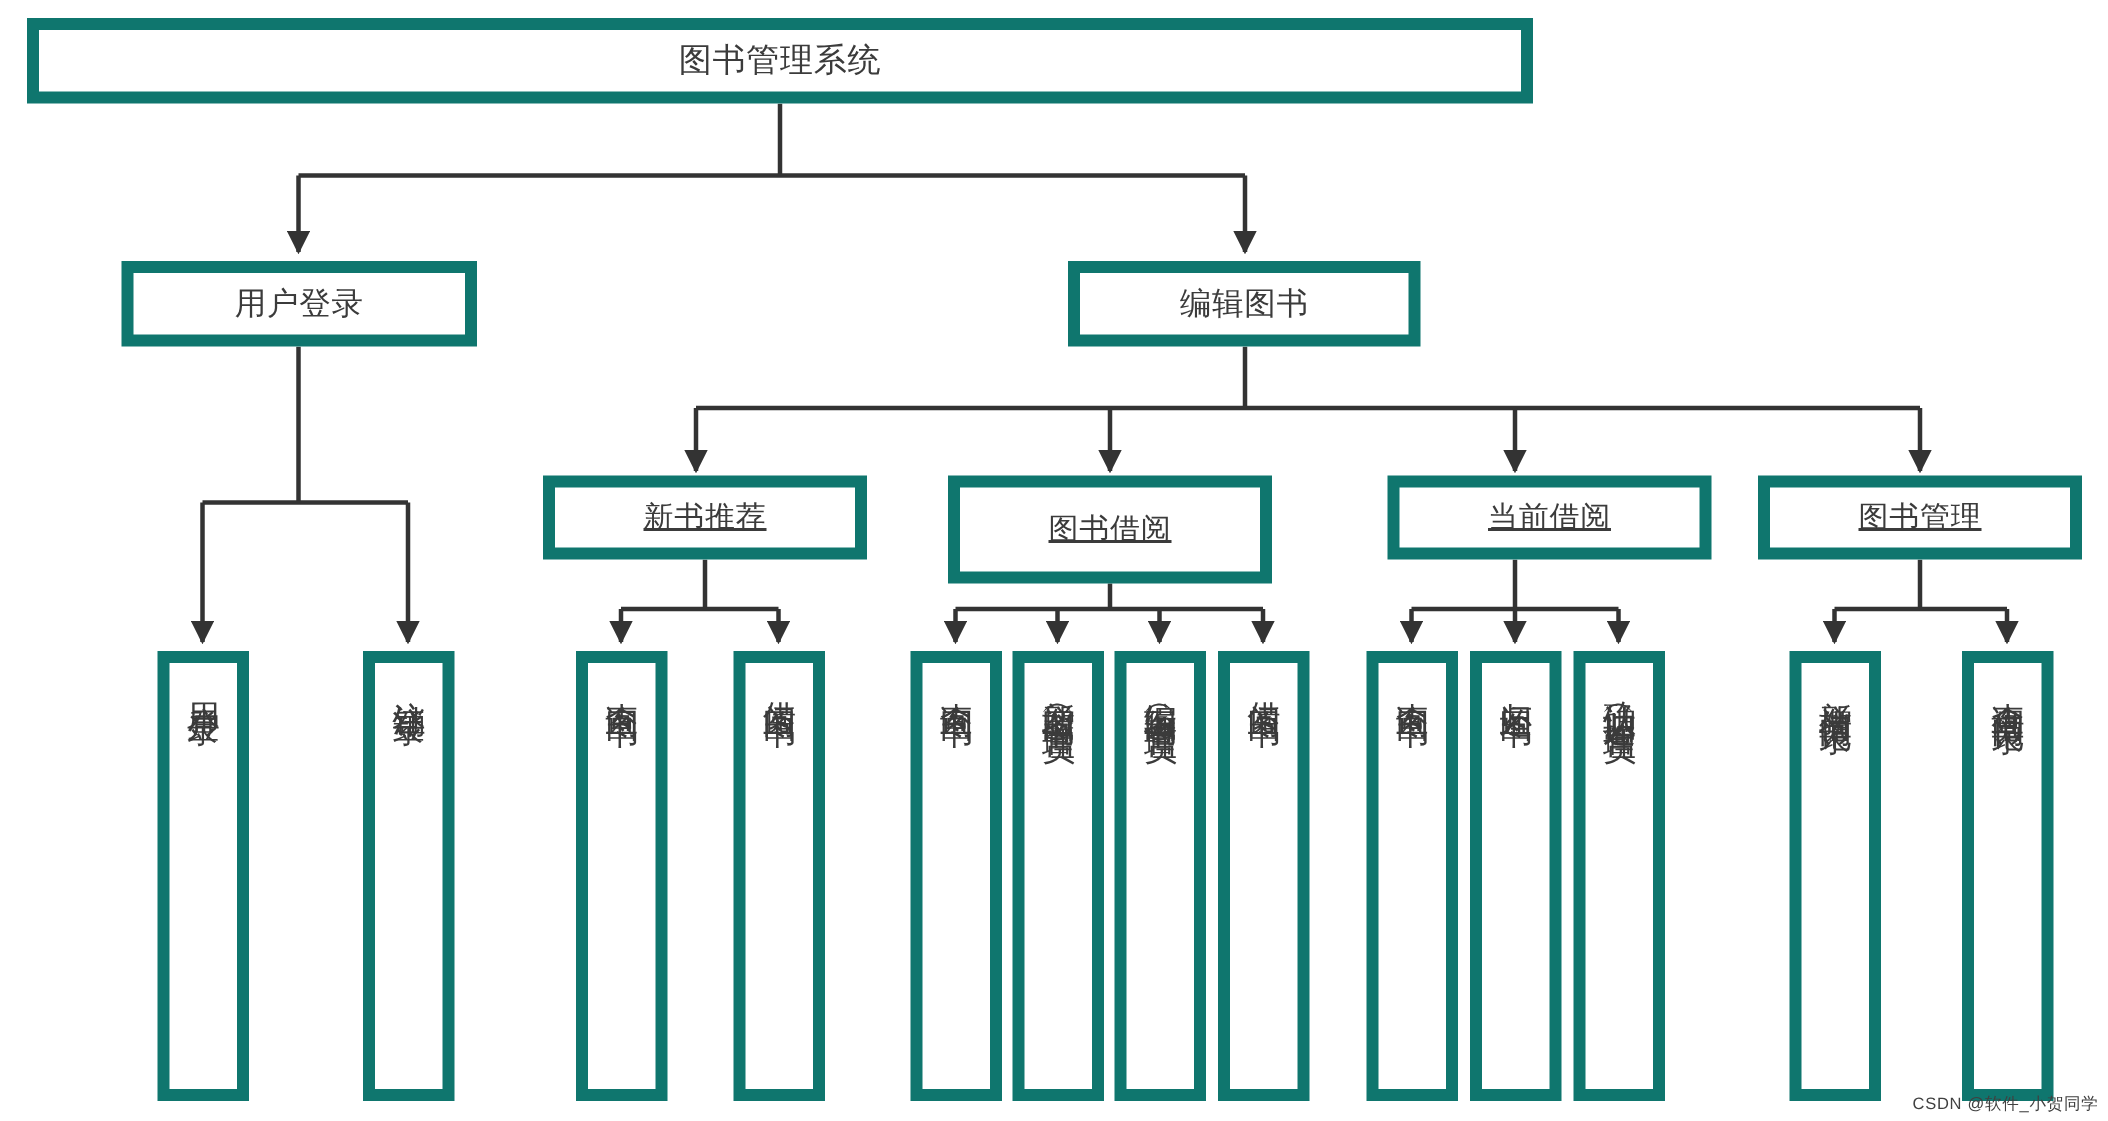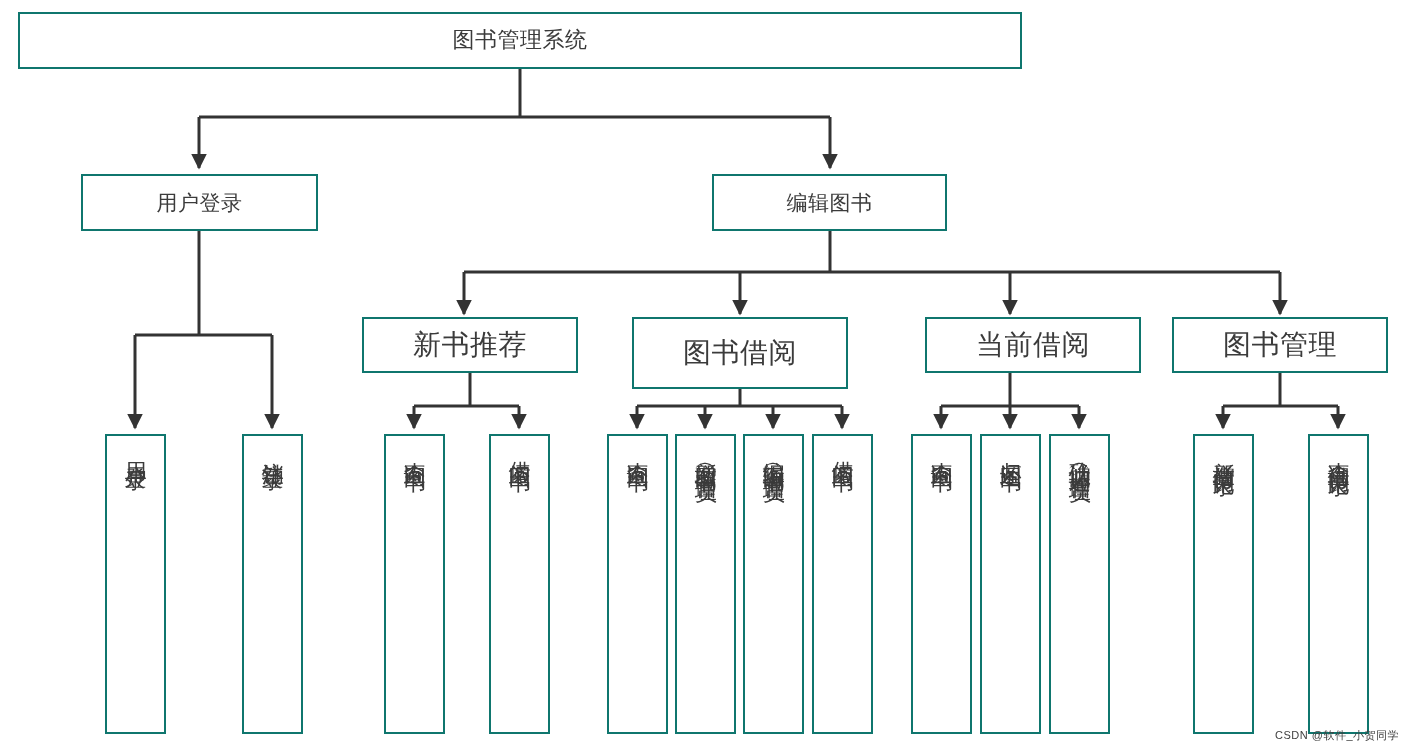--- a/index.html
+++ b/index.html
@@ -23,37 +23,37 @@
     left: 0;
     top: 0;
     width: 1405px;
     height: 747px;
     pointer-events: none;
   }
   .node {
     position: absolute;
     box-sizing: border-box;
     background: #ffffff;
-    border: 2px solid #0f766e;
+    border: 8px solid #0f766e;
     display: flex;
     align-items: center;
     justify-content: center;
     color: #3d3d3d;
     z-index: 2;
   }
   .node .label {
     font-size: 21px;
     line-height: 1.12;
     letter-spacing: 0.5px;
     color: #3b3b3b;
     text-align: center;
     white-space: pre;
   }
   .node.root .label { font-size: 22px; }
-  .node.level2 .label { font-size: 28px; }
+  .node.level2 .label { font-size: 20px; text-decoration: underline; }
   
   .node.leaf {
     align-items: flex-start;
     justify-content: center;
     padding-top: 8px;
   }
   .node.leaf .label {
     writing-mode: vertical-rl;
     text-orientation: upright;
     font-size: 22px;

